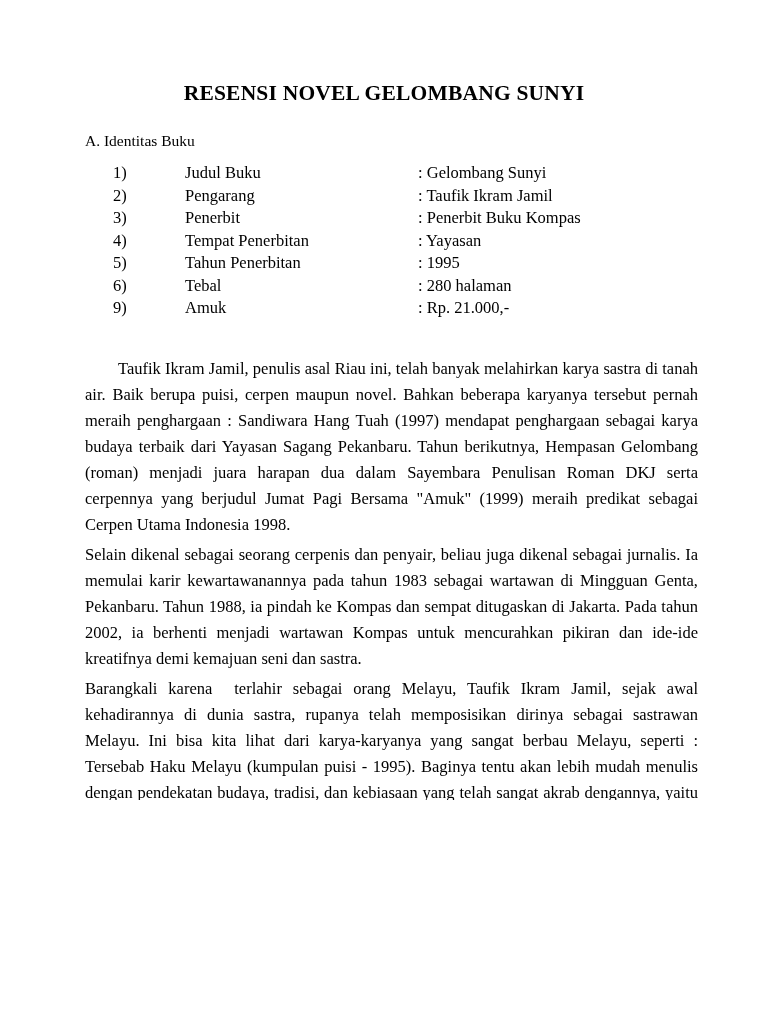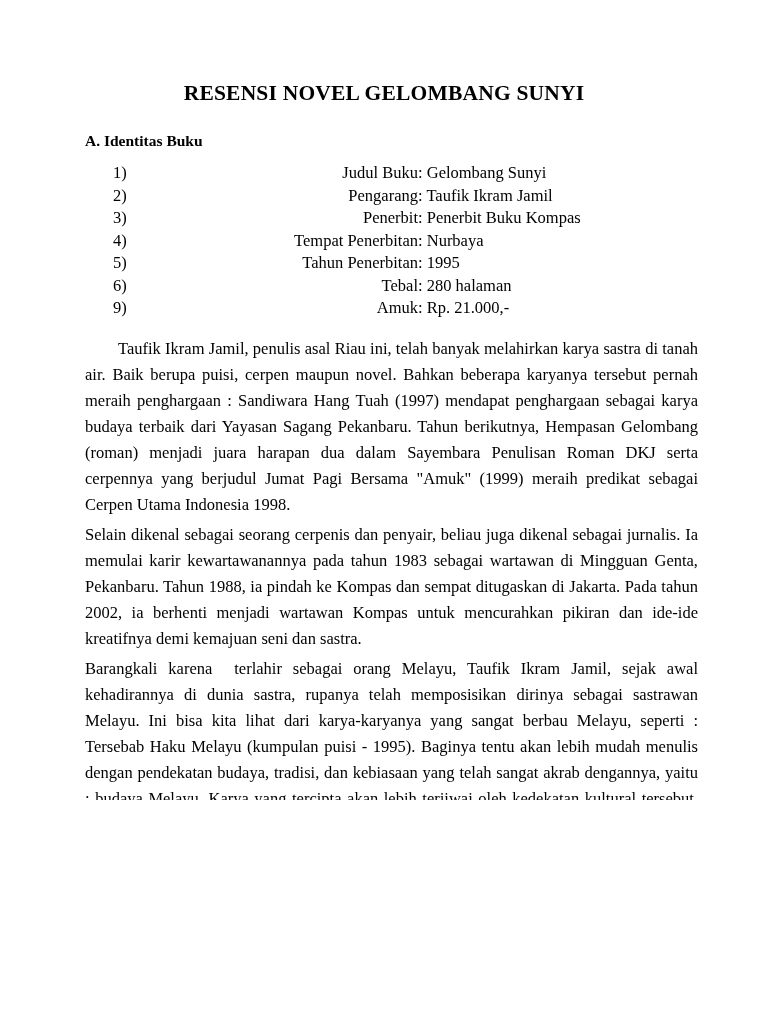--- a/index.html
+++ b/index.html
@@ -40,21 +40,21 @@
   
   .content {
     position: absolute;
     left: 85px;
     top: 130px;
     width: 613px;
   }
 
   .section-heading {
     font-size: 15.5px;
-    font-weight: bold;
+    font-weight: normal;
     line-height: 21px;
     margin: 0;
     padding: 0;
   }
 
   
   .identity-list {
     margin: 11px 0 0 0;
     padding: 0;
     border-collapse: collapse;
@@ -62,34 +62,34 @@
     font-size: 16.5px;
   }
   .identity-list tr { height: 22.5px; }
   .identity-list td {
     padding: 0;
     vertical-align: top;
     line-height: 22.5px;
     white-space: nowrap;
   }
   .col-num   { width: 72px;  padding-left: 28px !important; }
-  .col-label { width: 233px; text-align: right; }
+  .col-label { width: 233px; }
   .col-value { width: 280px; }
 
   
   .body-para {
     font-size: 16.5px;
     line-height: 26px;
     text-align: justify;
     text-justify: inter-word;
     margin: 10px 0 0 0;
     padding: 0;
     white-space: pre-wrap;
   }
-  .body-para.first { text-indent: 33px; margin-top: 4px; }
+  .body-para.first { text-indent: 33px; margin-top: 24px; }
   .body-para.gap   { margin-top: 4px; }
   .spacer-b { height: 12px; }
 </style>
 </head>
 <body style="background: rgb(255, 255, 255); color: rgb(0, 0, 0);">
 
 <div class="page">
 
   <h1 class="doc-title">RESENSI NOVEL GELOMBANG SUNYI</h1>
 
@@ -110,21 +110,21 @@
           <td class="col-value">: Taufik Ikram Jamil</td>
         </tr>
         <tr>
           <td class="col-num">3)</td>
           <td class="col-label">Penerbit</td>
           <td class="col-value">: Penerbit Buku Kompas</td>
         </tr>
         <tr>
           <td class="col-num">4)</td>
           <td class="col-label">Tempat Penerbitan</td>
-          <td class="col-value">: Nurbaya</td>
+          <td class="col-value">: Yayasan</td>
         </tr>
         <tr>
           <td class="col-num">5)</td>
           <td class="col-label">Tahun Penerbitan</td>
           <td class="col-value">: 1995</td>
         </tr>
         <tr>
           <td class="col-num">6)</td>
           <td class="col-label">Tebal</td>
           <td class="col-value">: 280 halaman</td>

